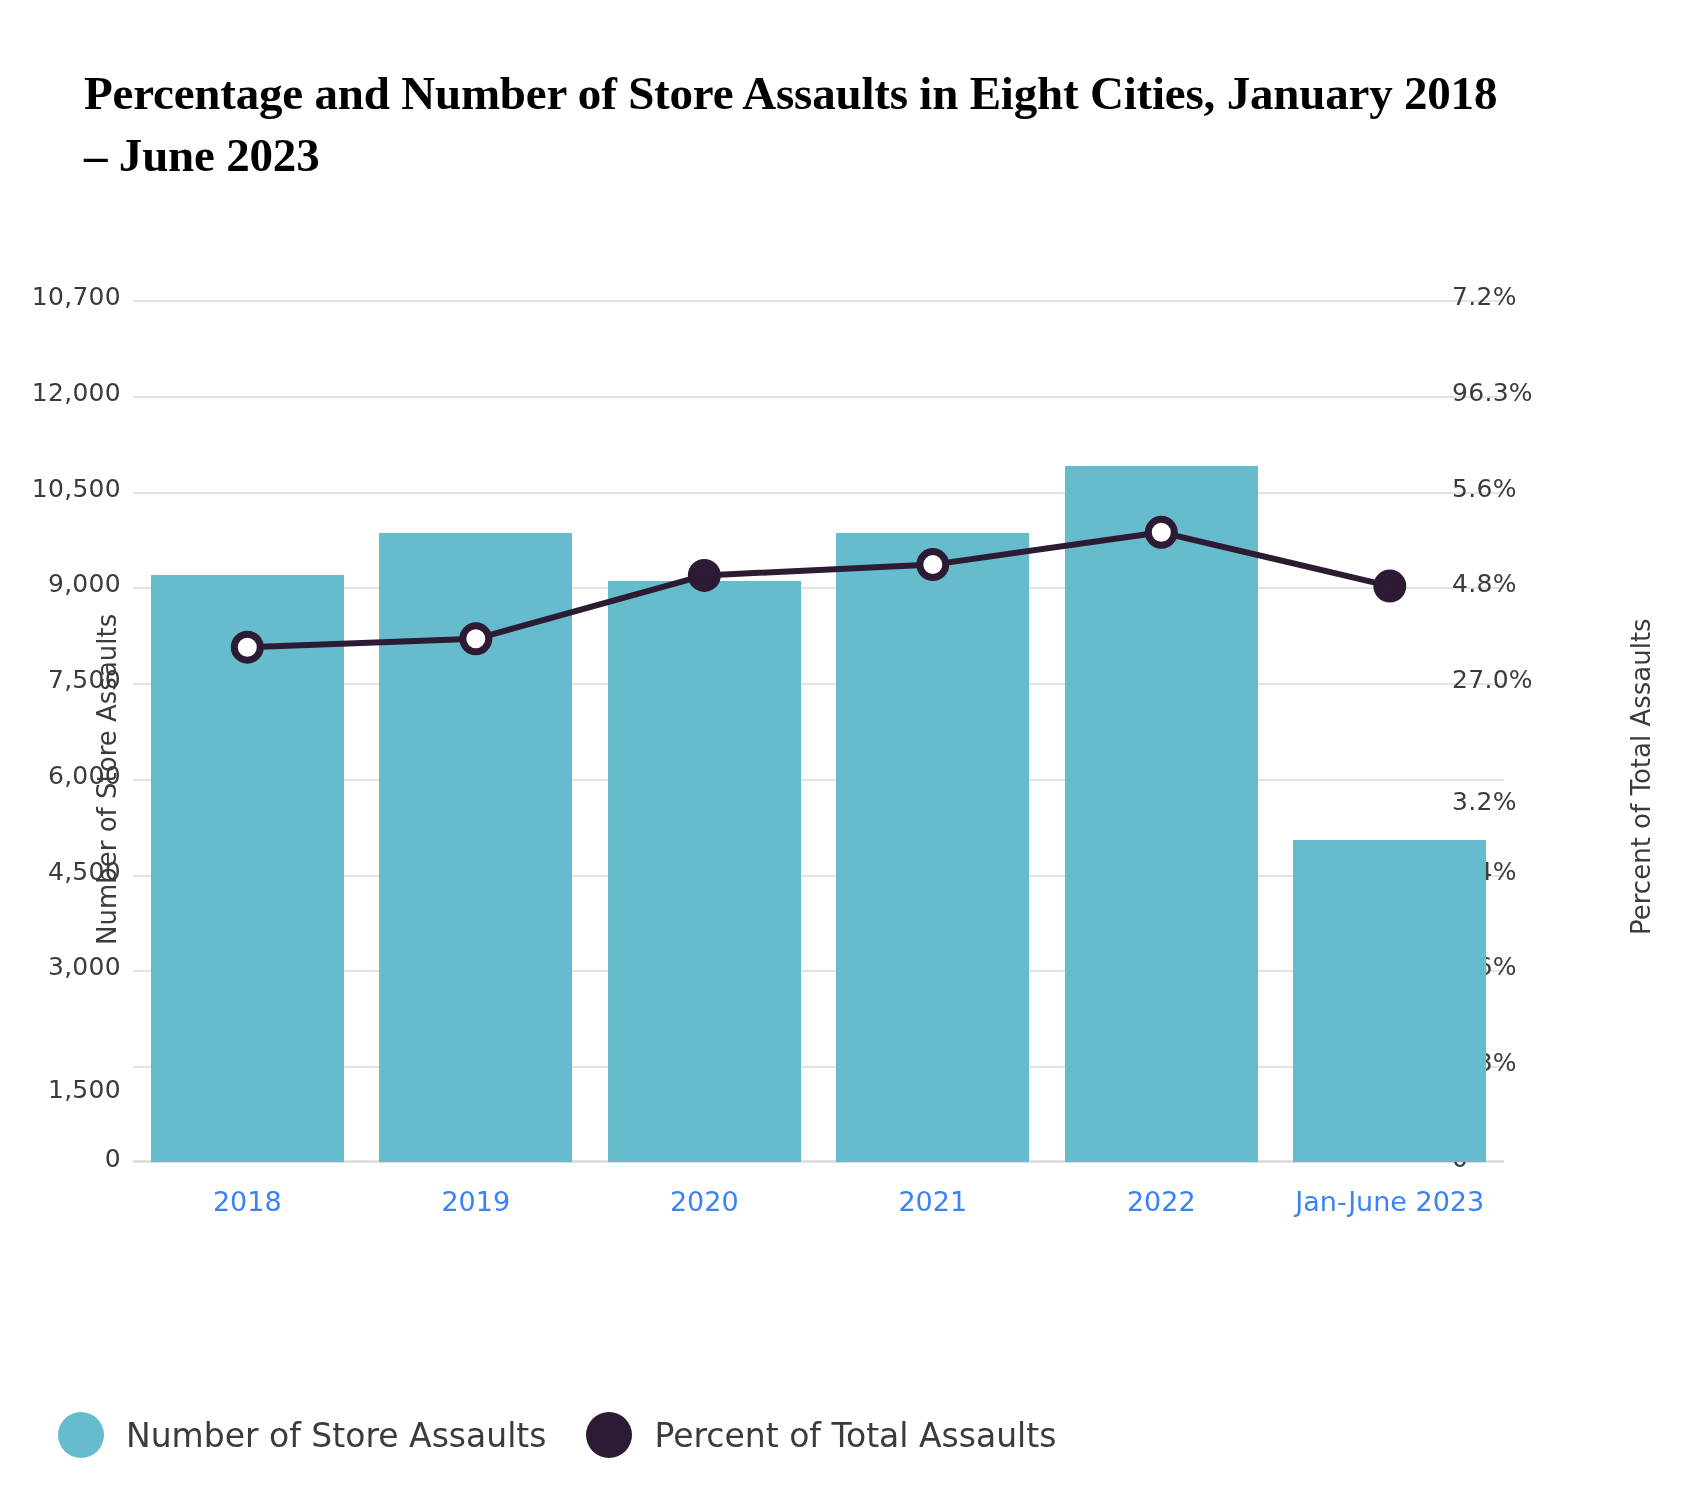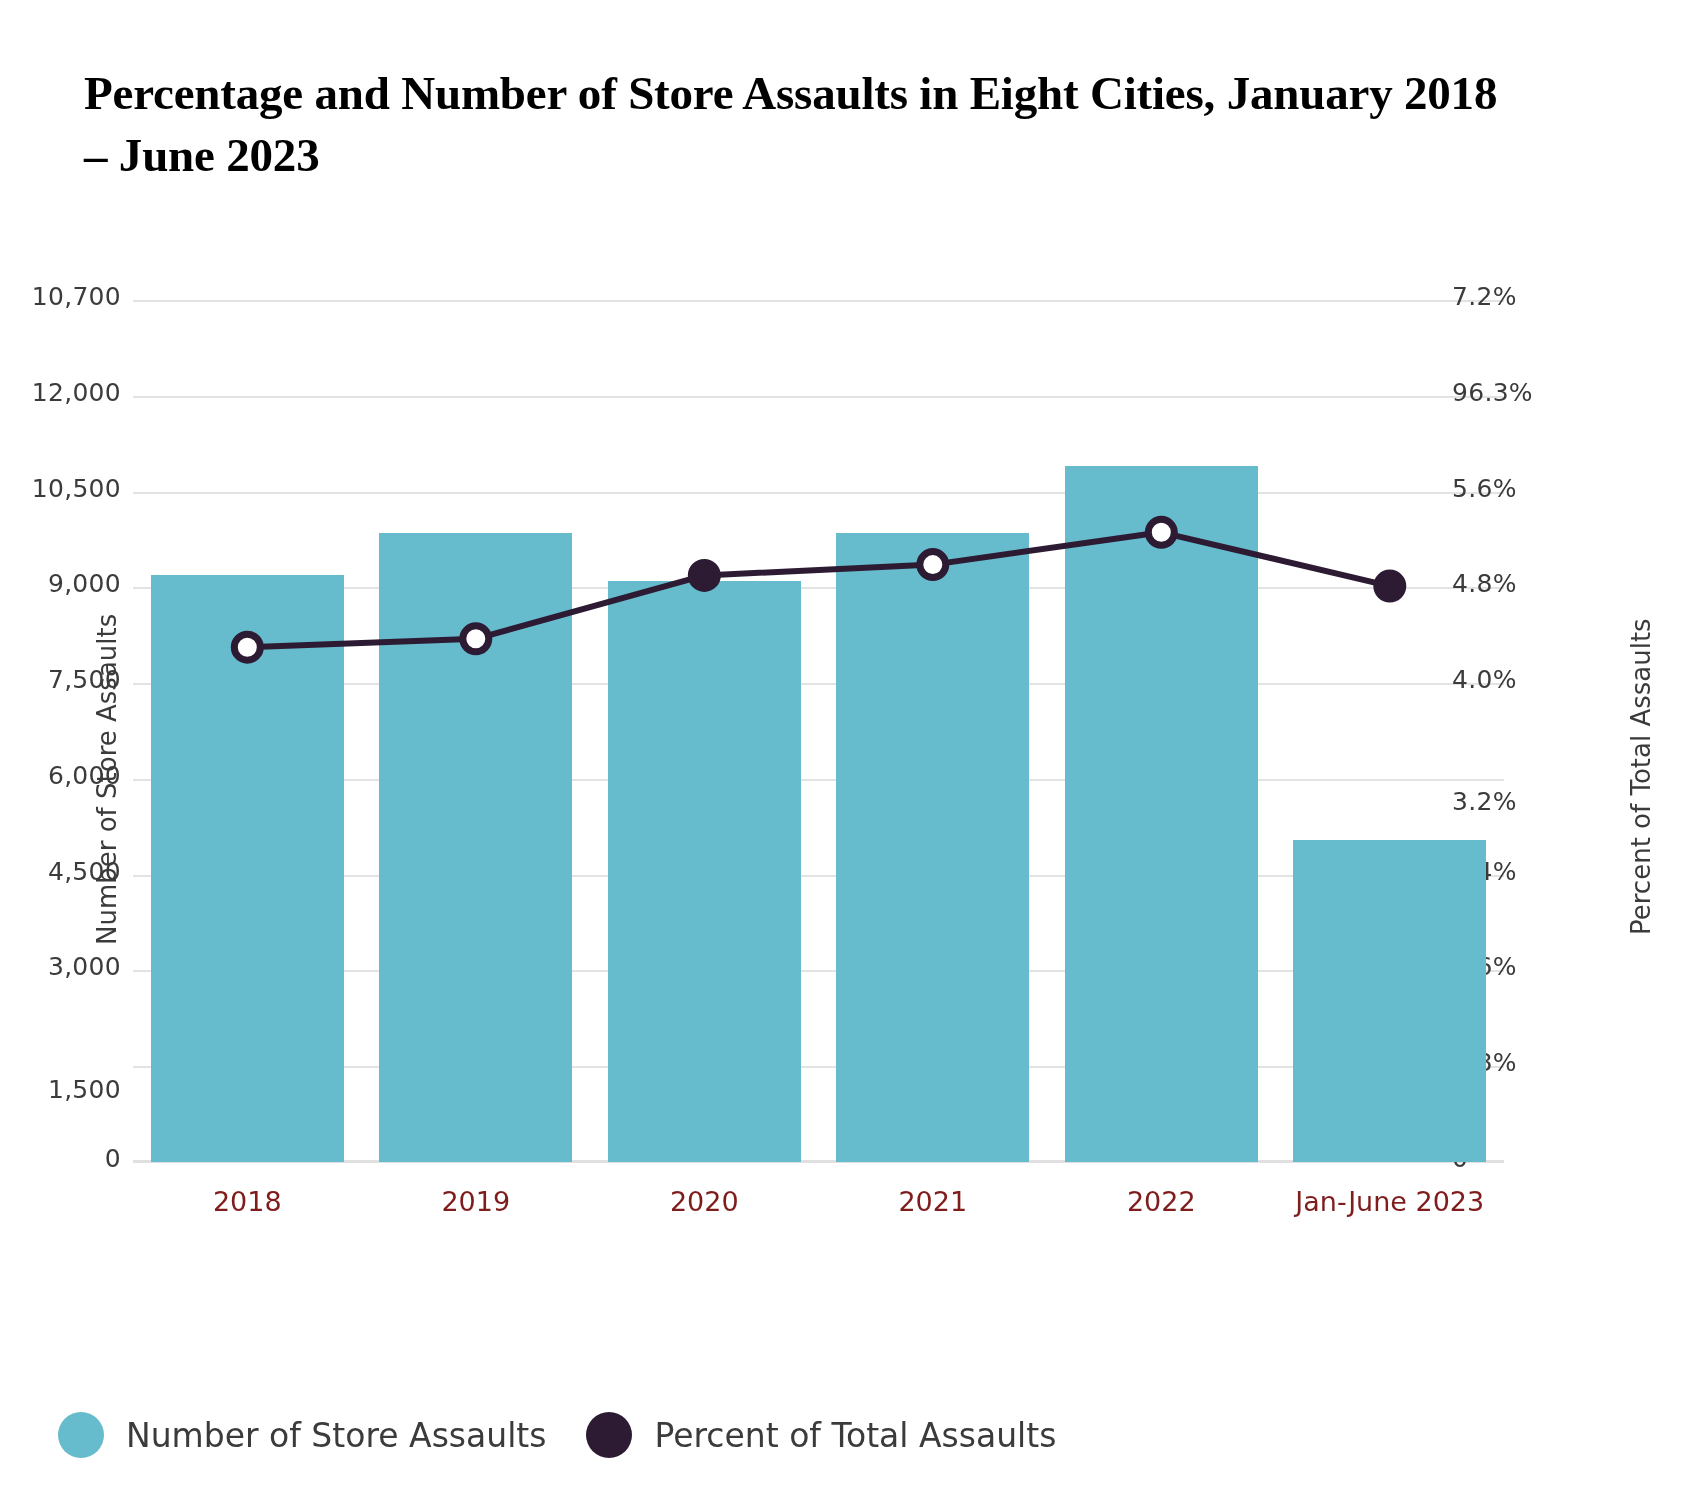--- a/index.html
+++ b/index.html
@@ -101,21 +101,21 @@
     left:133px;
     top:1186px;
     width:1371px;
     height:50px;
   }
   .xlabel{
     position:absolute;
     top:0;
     text-align:center;
     font-size:27px;
-    color:#7f1d1d;
+    color:#3b82f6;
     white-space:nowrap;
   }
 
   
   .legend{
     position:absolute;
     left:58px;
     top:1412px;
     display:flex;
     align-items:center;
@@ -167,21 +167,21 @@
       <div class="ytick left" style="top: 952.444px;">3,000</div>
       <div class="ytick left" style="top: 1048.22px; margin-top: 27px;">1,500</div>
       <div class="ytick left" style="top: 1144px;">0</div>
     </div>
 
   <div id="yticks-right">
       <div class="ytick right" style="top: 282px;">7.2%</div>
       <div class="ytick right" style="top: 377.778px;">96.3%</div>
       <div class="ytick right" style="top: 473.556px;">5.6%</div>
       <div class="ytick right" style="top: 569.333px;">4.8%</div>
-      <div class="ytick right" style="top: 665.111px;">4.0%</div>
+      <div class="ytick right" style="top: 665.111px;">27.0%</div>
       <div class="ytick right" style="top: 787px;">3.2%</div>
       <div class="ytick right" style="top: 856.667px;">2.4%</div>
       <div class="ytick right" style="top: 952.444px;">1.6%</div>
       <div class="ytick right" style="top: 1048.22px;">0.8%</div>
       <div class="ytick right" style="top: 1144px;">0</div>
     </div>
 
   <div class="axis-title left">Number of Store Assaults</div>
   <div class="axis-title right">Percent of Total Assaults</div>
 

